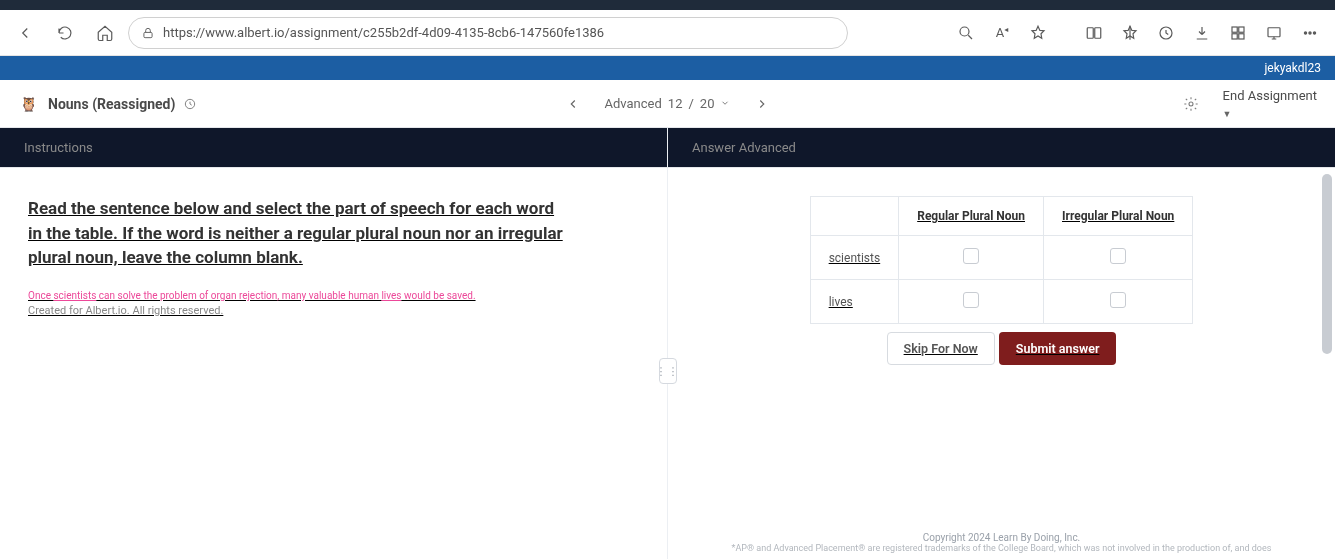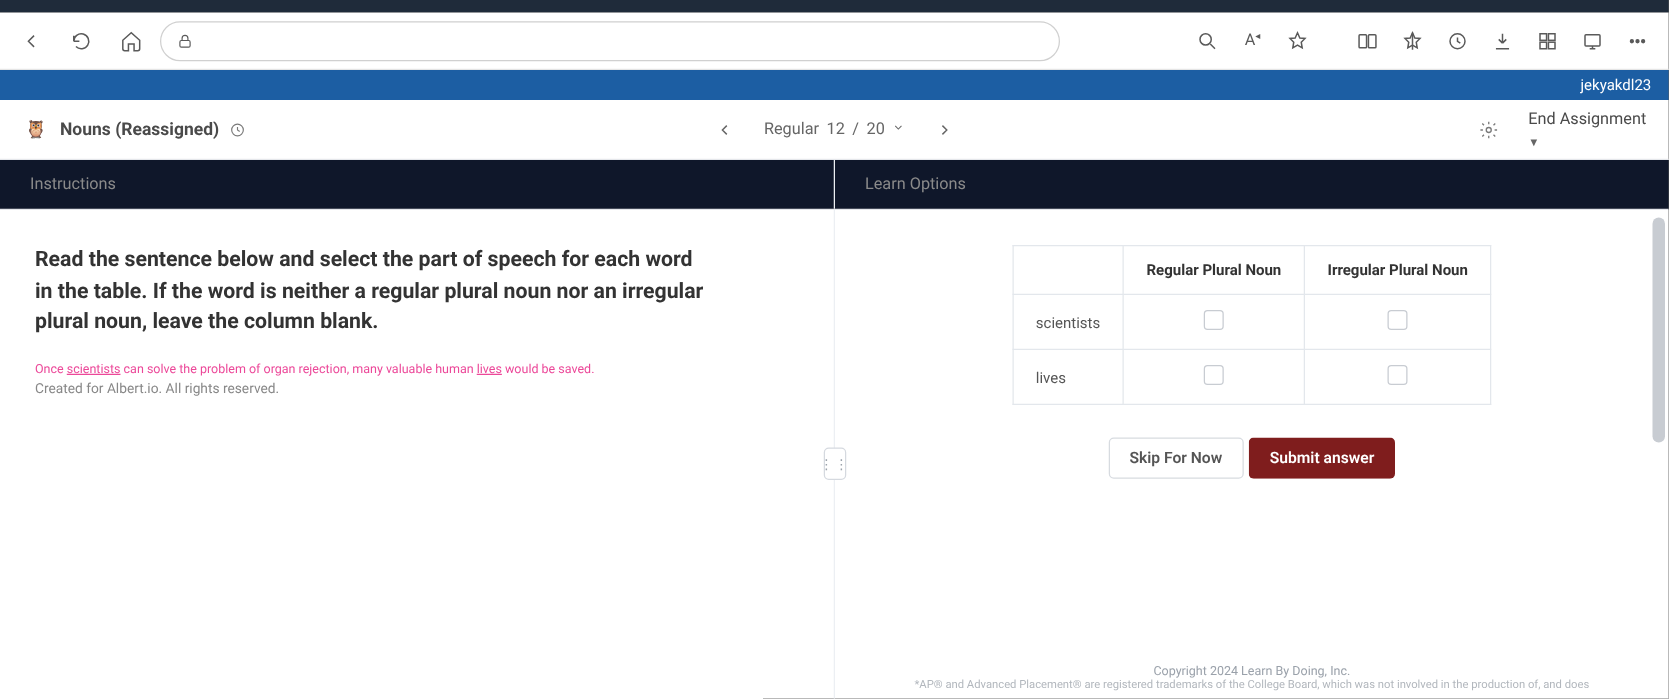--- a/index.html
+++ b/index.html
@@ -119,20 +119,21 @@
     display:flex;
     height: calc(559px - 10px - 46px - 24px - 48px - 40px);
     background:#fff;
     position:relative;
   }
   .pane {
     flex:1;
     padding: 28px 28px 20px 28px;
     position:relative;
     overflow:auto;
+    text-decoration:underline;
   }
   .pane-left { border-right:1px solid #eceff3; }
   .instructions-title {
     font-size:17px; font-weight:700; color:#333; line-height:1.45;
     margin-bottom:18px;
     max-width: 540px;
   }
   .sentence {
     font-size:10px; color:#ec4899; line-height:1.6; 
   }
@@ -150,21 +151,21 @@
     background:#fff;
     display:flex; align-items:center; justify-content:center;
     color:#9aa1aa;
     font-size:11px;
     letter-spacing:1px;
     z-index:3;
   }
 
   
   .answer-table {
-    margin: 0 auto 26px auto;
+    margin: 0 auto 8px auto;
     border:1px solid #e3e7ec;
     border-collapse:collapse;
     min-width: 330px;
   }
   .answer-table th, .answer-table td {
     border:1px solid #e3e7ec;
     padding:12px 18px;
     text-align:center;
     font-size:12px;
     color:#555;
@@ -241,20 +242,21 @@
         <path d="M3 11l9-8 9 8v9a2 2 0 0 1-2 2h-4v-7h-6v7H5a2 2 0 0 1-2-2z"></path>
       </svg>
   </div>
   <div class="url-bar">
     <span class="lock">
       <svg viewBox="0 0 24 24">
           <rect x="5" y="11" width="14" height="9" rx="2"></rect>
           <path d="M8 11V8a4 4 0 1 1 8 0v3"></path>
         </svg>
     </span>
+    <span>https://www.albert.io/assignment/c255b2df-4d09-4135-8cb6-147560fe1386</span>
   </div>
   <div class="toolbar-right">
     <div class="toolbar-btn">
       <svg viewBox="0 0 24 24">
           <circle cx="10" cy="10" r="6"></circle>
           <path d="M20 20l-5-5"></path>
         </svg>
     </div>
     <div class="toolbar-btn">
       <span style="font-size:13px;color:#5a5a5a;">A<sup style="font-size:8px;">◂</sup></span>
@@ -327,21 +329,21 @@
         </svg>
     </span>
   </div>
   <div class="assignment-center">
     <div class="nav-arrow">
       <svg viewBox="0 0 24 24">
           <path d="M15 6l-6 6 6 6"></path>
         </svg>
     </div>
     <div class="question-counter">
-      <span>Regular</span>
+      <span>Advanced</span>
       <span>12</span>
       <span>/</span>
       <span>20</span>
       <span class="chev-down">
         <svg viewBox="0 0 24 24">
             <path d="M6 9l6 6 6-6"></path>
           </svg>
       </span>
     </div>
     <div class="nav-arrow">
@@ -359,21 +361,21 @@
     </div>
     <div class="end-assign">
       <span>End Assignment</span>
       <span class="tri">▼</span>
     </div>
   </div>
 </div>
 
 <div class="column-headers">
   <div class="col">Instructions</div>
-  <div class="col">Learn Options</div>
+  <div class="col">Answer Advanced</div>
 </div>
 
 <div class="main">
 
   <div class="pane pane-left">
     <div class="instructions-title">Read the sentence below and select the part of speech for each word in the table. If the word is neither a regular plural noun nor an irregular plural noun, leave the column blank.</div>
     <div class="sentence">
       <span>Once </span><span class="u">scientists</span><span> can solve the problem of organ rejection, many valuable human </span><span class="u">lives</span><span> would be saved.</span>
     </div>
     <div class="credit">Created for Albert.io. All rights reserved.</div>

